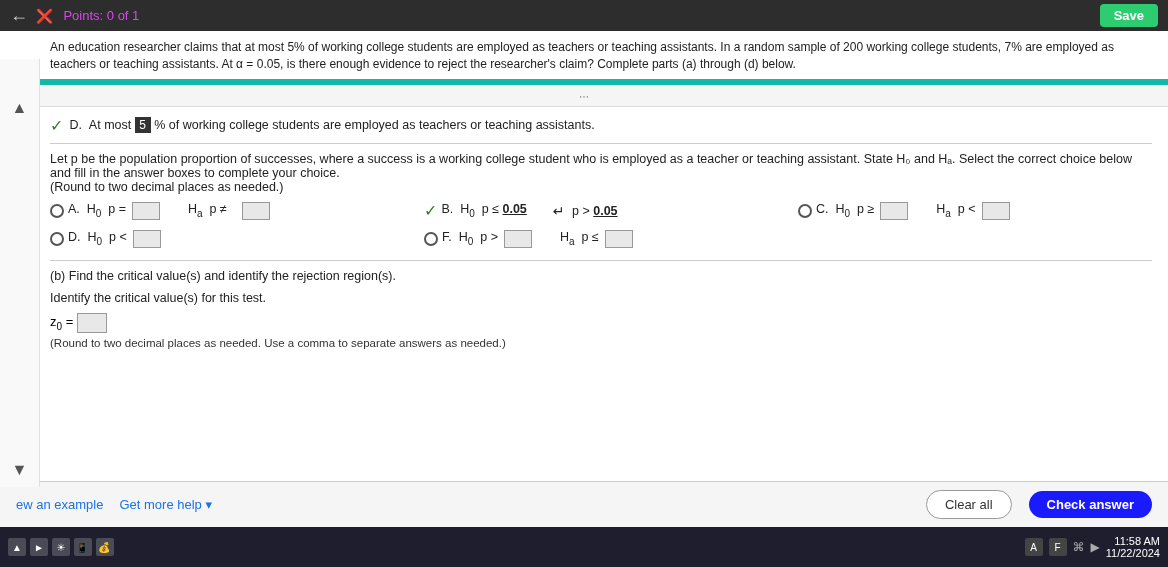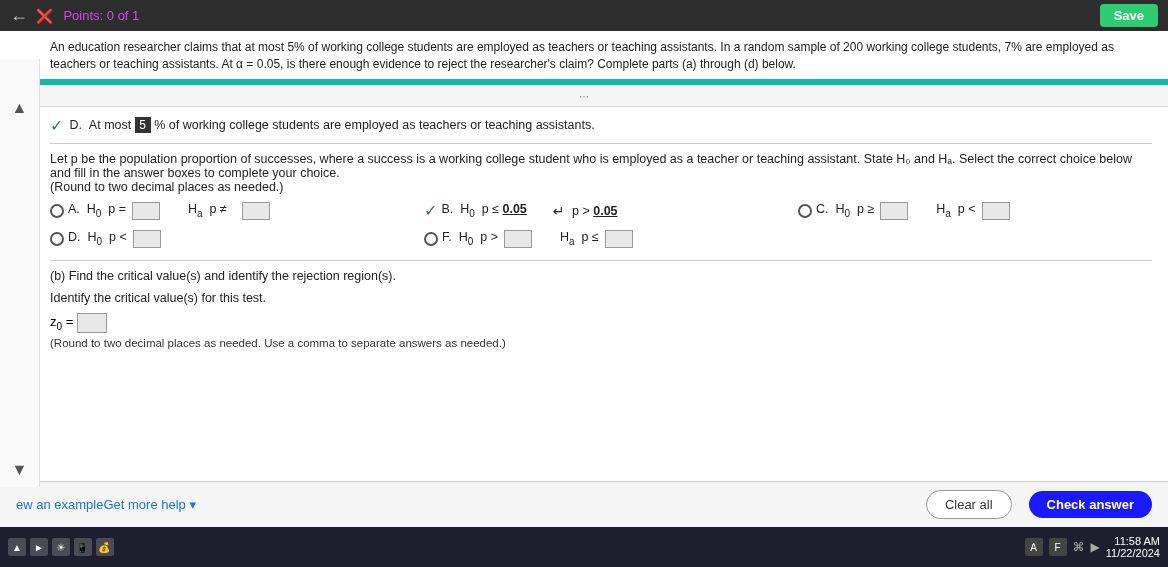--- a/index.html
+++ b/index.html
@@ -231,21 +231,21 @@
       border-top: 1px solid #ccc;
       display: flex;
       align-items: center;
       justify-content: space-between;
       padding: 8px 16px;
       min-height: 44px;
     }
 
     .bottom-left {
       display: flex;
-      gap: 0;
+      gap: 16px;
       align-items: flex-end;
     }
 
     .bottom-link {
       color: #1a73e8;
       font-size: 13px;
       cursor: pointer;
       text-decoration: none;
     }
 

